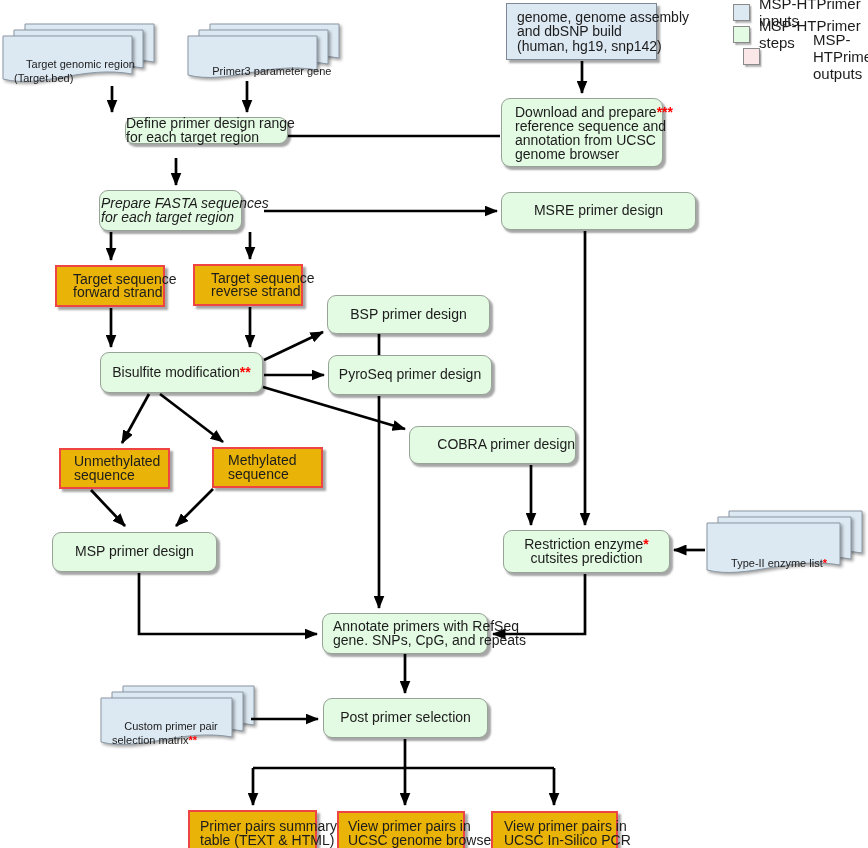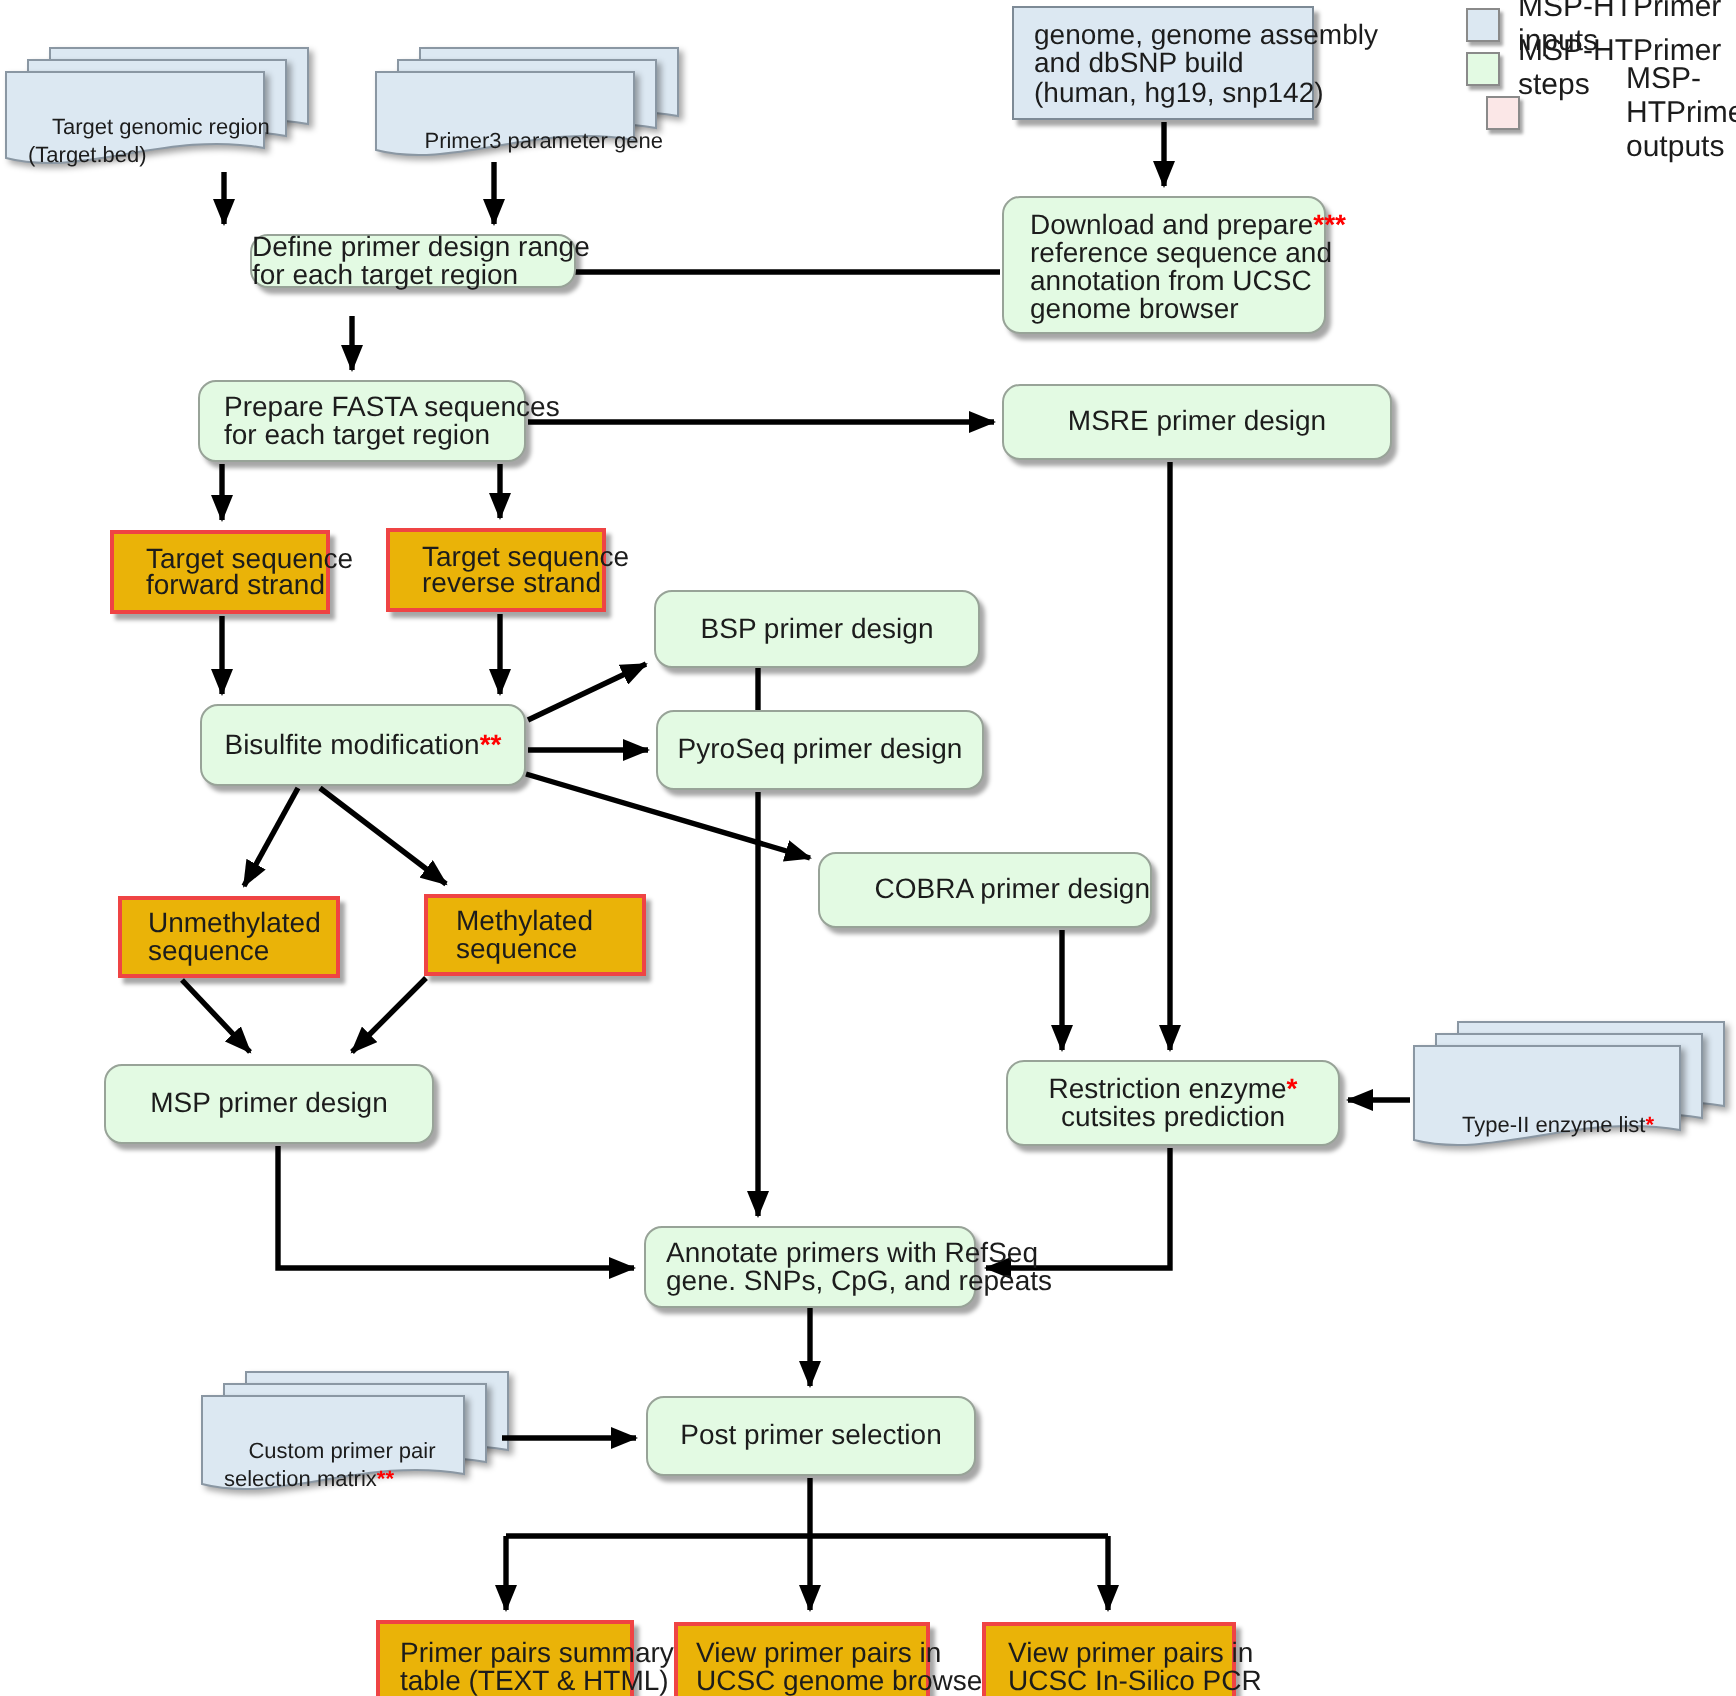--- a/index.html
+++ b/index.html
@@ -125,21 +125,21 @@
   <div class="node step l" style="left:97px;top:117px;width:163px;height:27px;margin-left:28px;">
     <span class="txt">Define primer design range
 for each target region</span>
   </div>
   <div class="node step l" style="left:501px;top:98px;width:162px;height:69px;padding-left:13px;line-height:14px;">
     <span class="txt"><span>Download and prepare</span><span class="ast">***</span><span>
 reference sequence and
 annotation from UCSC
 genome browser</span></span>
   </div>
-  <div class="node step l" style="left:99px;top:190px;width:164px;height:41px;padding-left:12px;">
+  <div class="node step l" style="left:99px;top:190px;width:143px;height:41px;padding-left:1px;font-style:italic;">
     <span class="txt">Prepare FASTA sequences
 for each target region</span>
   </div>
   <div class="node step c" style="left:501px;top:192px;width:195px;height:38px;text-align:right;">
     <span class="txt">MSRE primer design</span>
   </div>
   <div class="node step c" style="left:327px;top:295px;width:163px;height:39px;">
     <span class="txt">BSP primer design</span>
   </div>
   <div class="node step c" style="left:328px;top:355px;width:164px;height:40px;">

